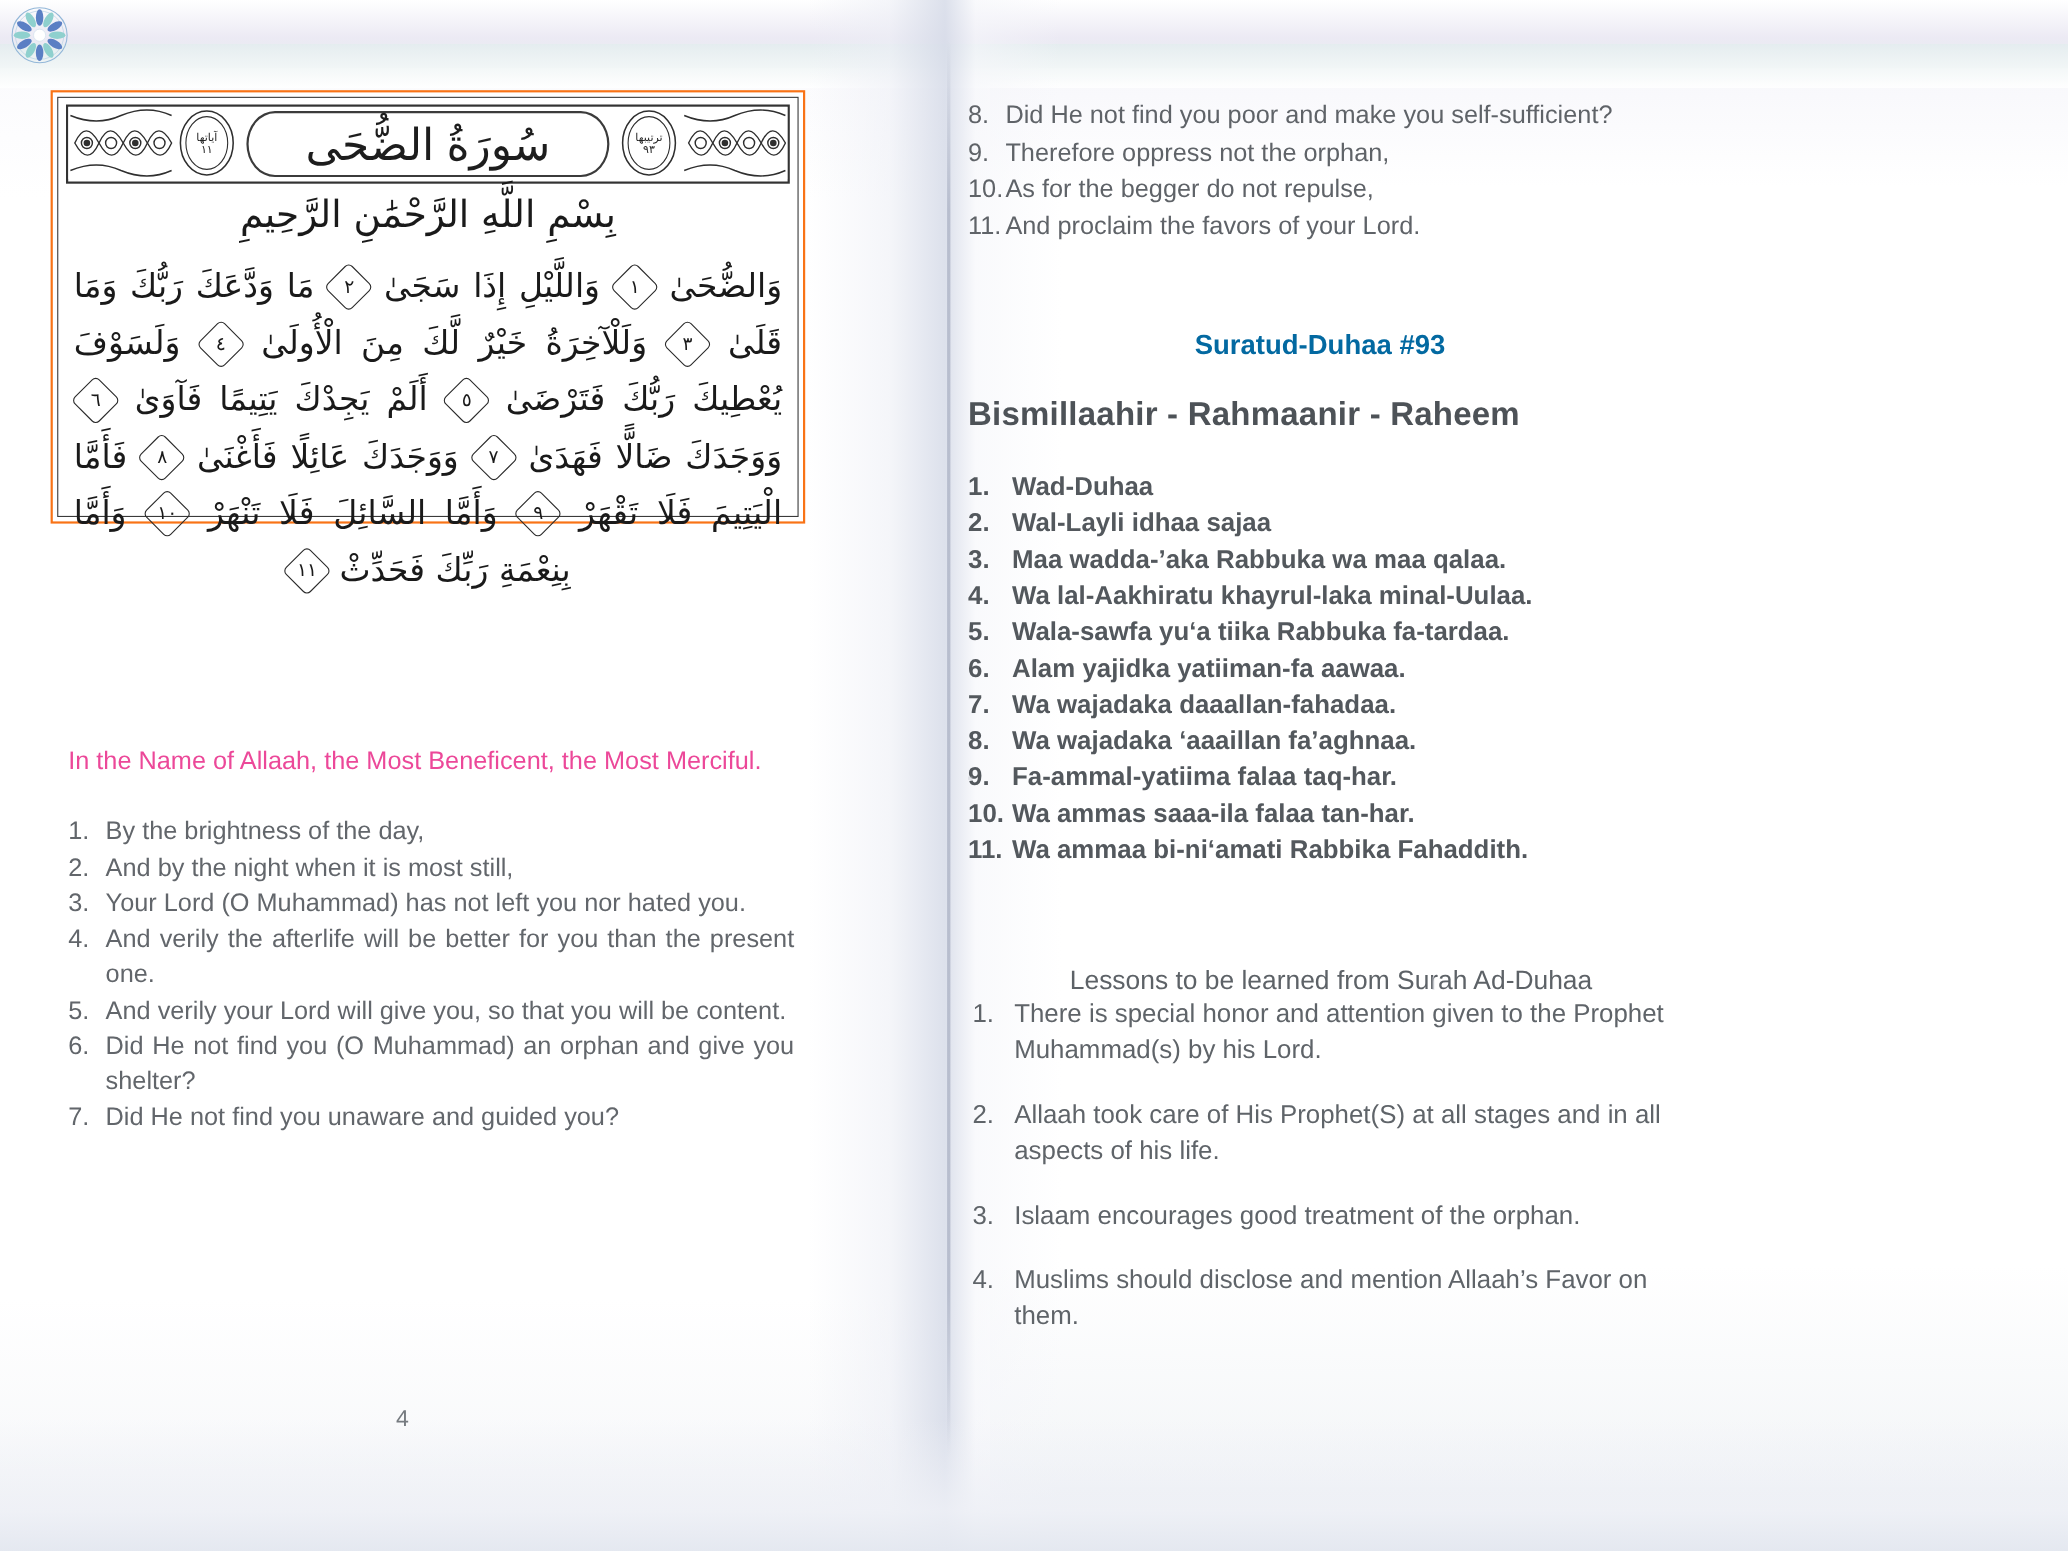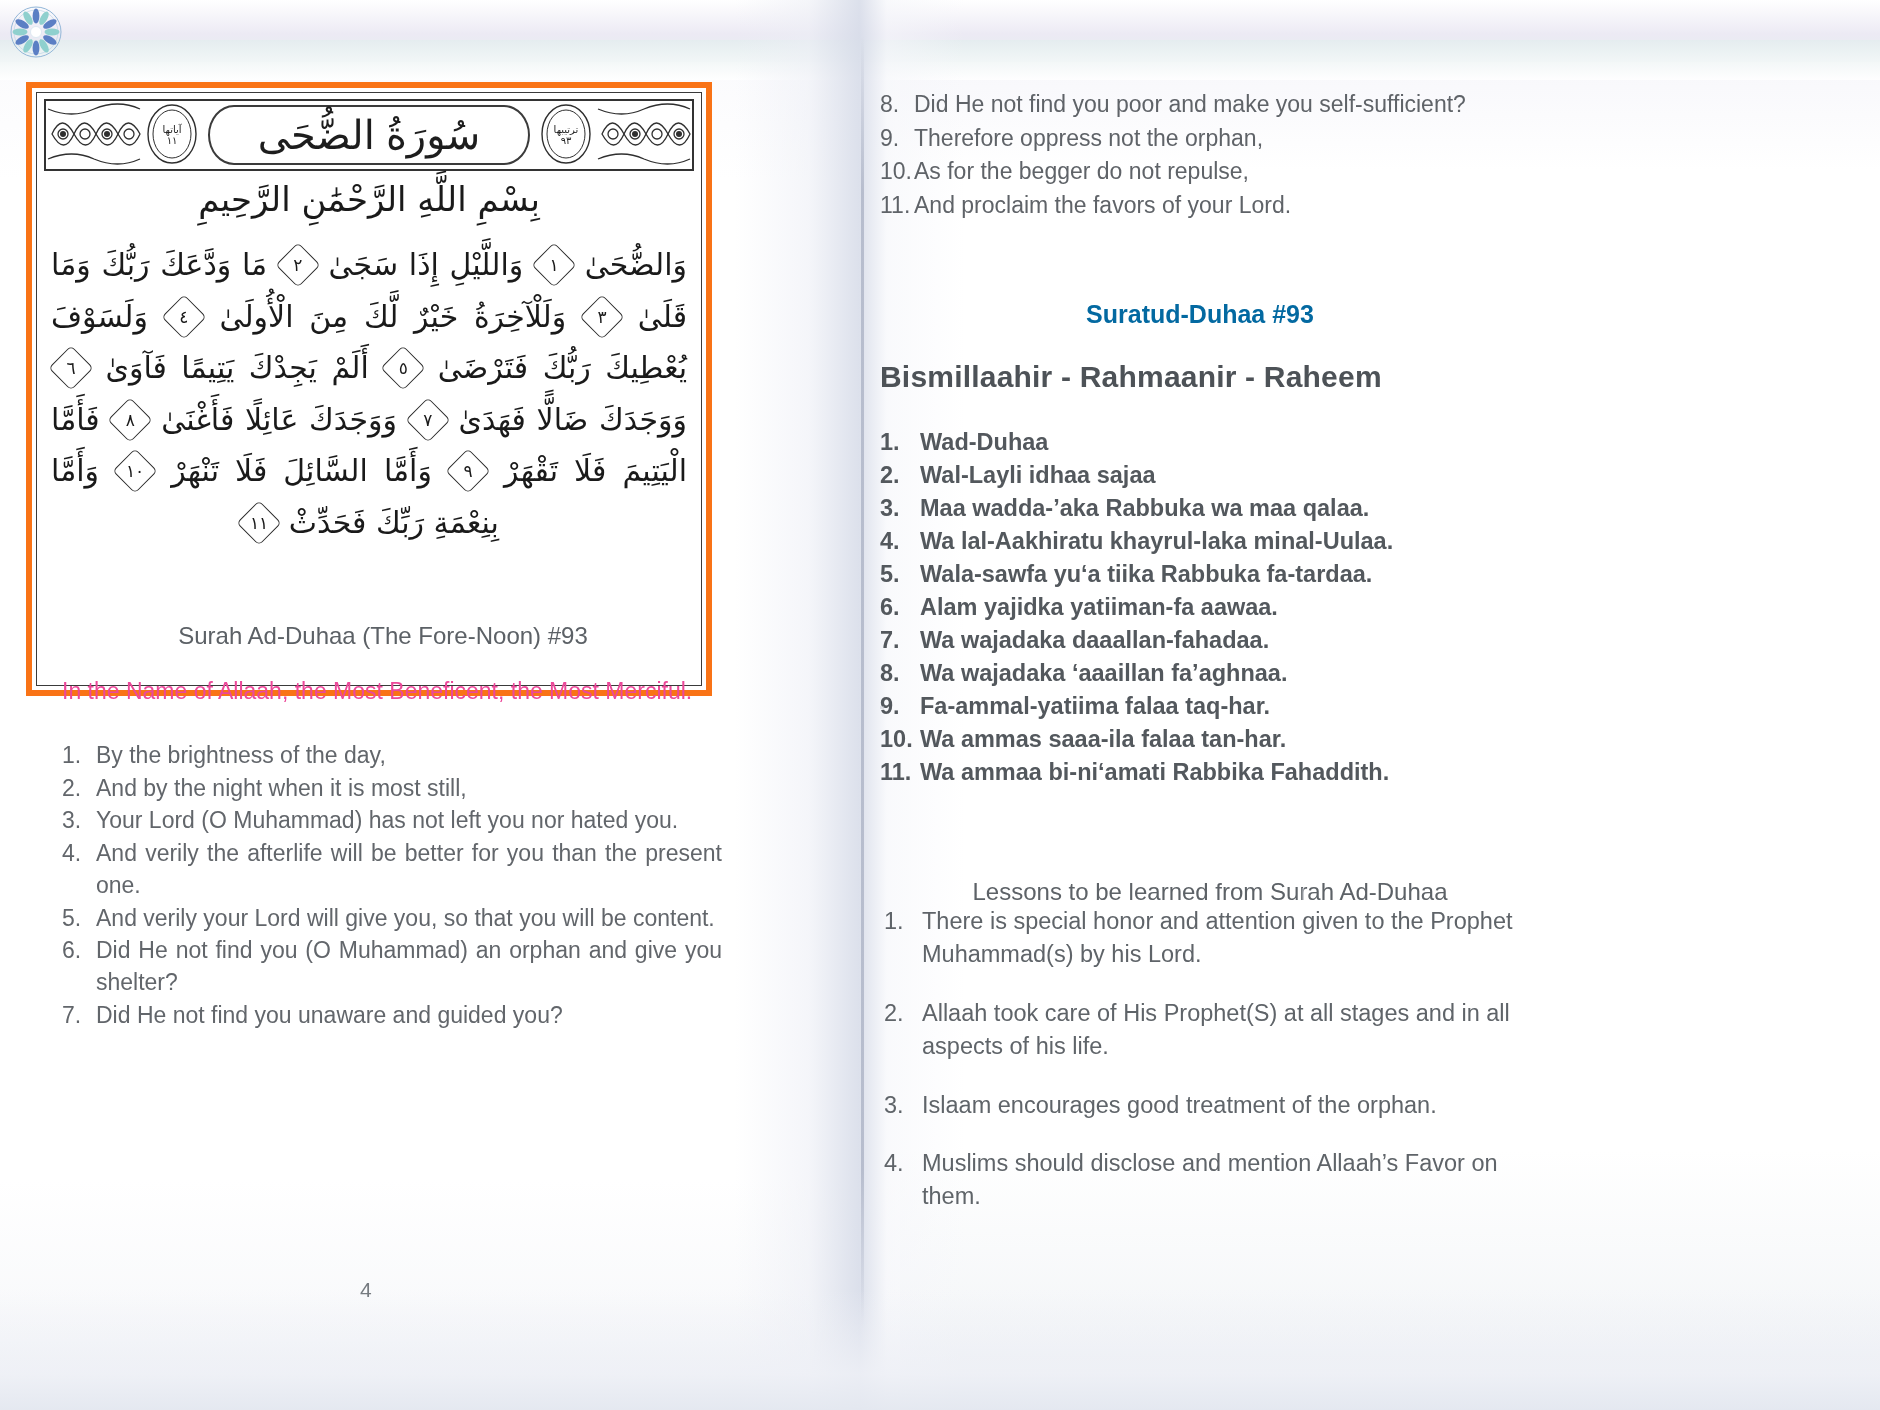--- a/index.html
+++ b/index.html
@@ -79,23 +79,23 @@
   }
 
   
   .left-page {
     position: absolute;
     left: 0; top: 0;
     width: 760px; height: 1410px;
   }
   .arabic-frame {
     position: absolute;
-    left: 26px; top: 82px;
-    width: 686px; height: 614px;
-    border: 6px solid #f97316;
+    left: 46px; top: 82px;
+    width: 686px; height: 394px;
+    border: 2px solid #f97316;
     background: #ffffff;
     box-sizing: border-box;
     padding: 4px;
   }
   .arabic-frame-inner {
     width: 100%; height: 100%;
     border: 1px solid #3a3a3a;
     box-sizing: border-box;
     position: relative;
   }
@@ -442,21 +442,20 @@
             </svg>
           </div>
         </div>
 
         <div class="bismillah-ar">بِسْمِ اللَّهِ الرَّحْمَٰنِ الرَّحِيمِ</div>
 
         <div class="ayat-wrap" id="ayat-wrap"><span>وَالضُّحَىٰ </span><span class="ayah-mark"><span>١</span></span> <span>وَاللَّيْلِ إِذَا سَجَىٰ </span><span class="ayah-mark"><span>٢</span></span> <span>مَا وَدَّعَكَ رَبُّكَ وَمَا قَلَىٰ </span><span class="ayah-mark"><span>٣</span></span> <span>وَلَلْآخِرَةُ خَيْرٌ لَّكَ مِنَ الْأُولَىٰ </span><span class="ayah-mark"><span>٤</span></span> <span>وَلَسَوْفَ يُعْطِيكَ رَبُّكَ فَتَرْضَىٰ </span><span class="ayah-mark"><span>٥</span></span> <span>أَلَمْ يَجِدْكَ يَتِيمًا فَآوَىٰ </span><span class="ayah-mark"><span>٦</span></span> <span>وَوَجَدَكَ ضَالًّا فَهَدَىٰ </span><span class="ayah-mark"><span>٧</span></span> <span>وَوَجَدَكَ عَائِلًا فَأَغْنَىٰ </span><span class="ayah-mark"><span>٨</span></span> <span>فَأَمَّا الْيَتِيمَ فَلَا تَقْهَرْ </span><span class="ayah-mark"><span>٩</span></span> <span>وَأَمَّا السَّائِلَ فَلَا تَنْهَرْ </span><span class="ayah-mark"><span>١٠</span></span> <span>وَأَمَّا بِنِعْمَةِ رَبِّكَ فَحَدِّثْ </span><span class="ayah-mark"><span>١١</span></span> </div>
       </div>
     </div>
 
-    <div class="left-caption">Surah Ad-Duhaa (The Fore-Noon) #93</div>
     <div class="left-bism">In the Name of Allaah, the Most Beneficent, the Most Merciful.</div>
 
     <div class="trans-list" id="trans-list">
         <div class="tl-item tl-just">
           <div class="tl-num">1.</div>
           <div class="tl-txt">By the brightness of the day,</div>
         </div>
         <div class="tl-item tl-just">
           <div class="tl-num">2.</div>
           <div class="tl-txt">And by the night when it is most still,</div>

